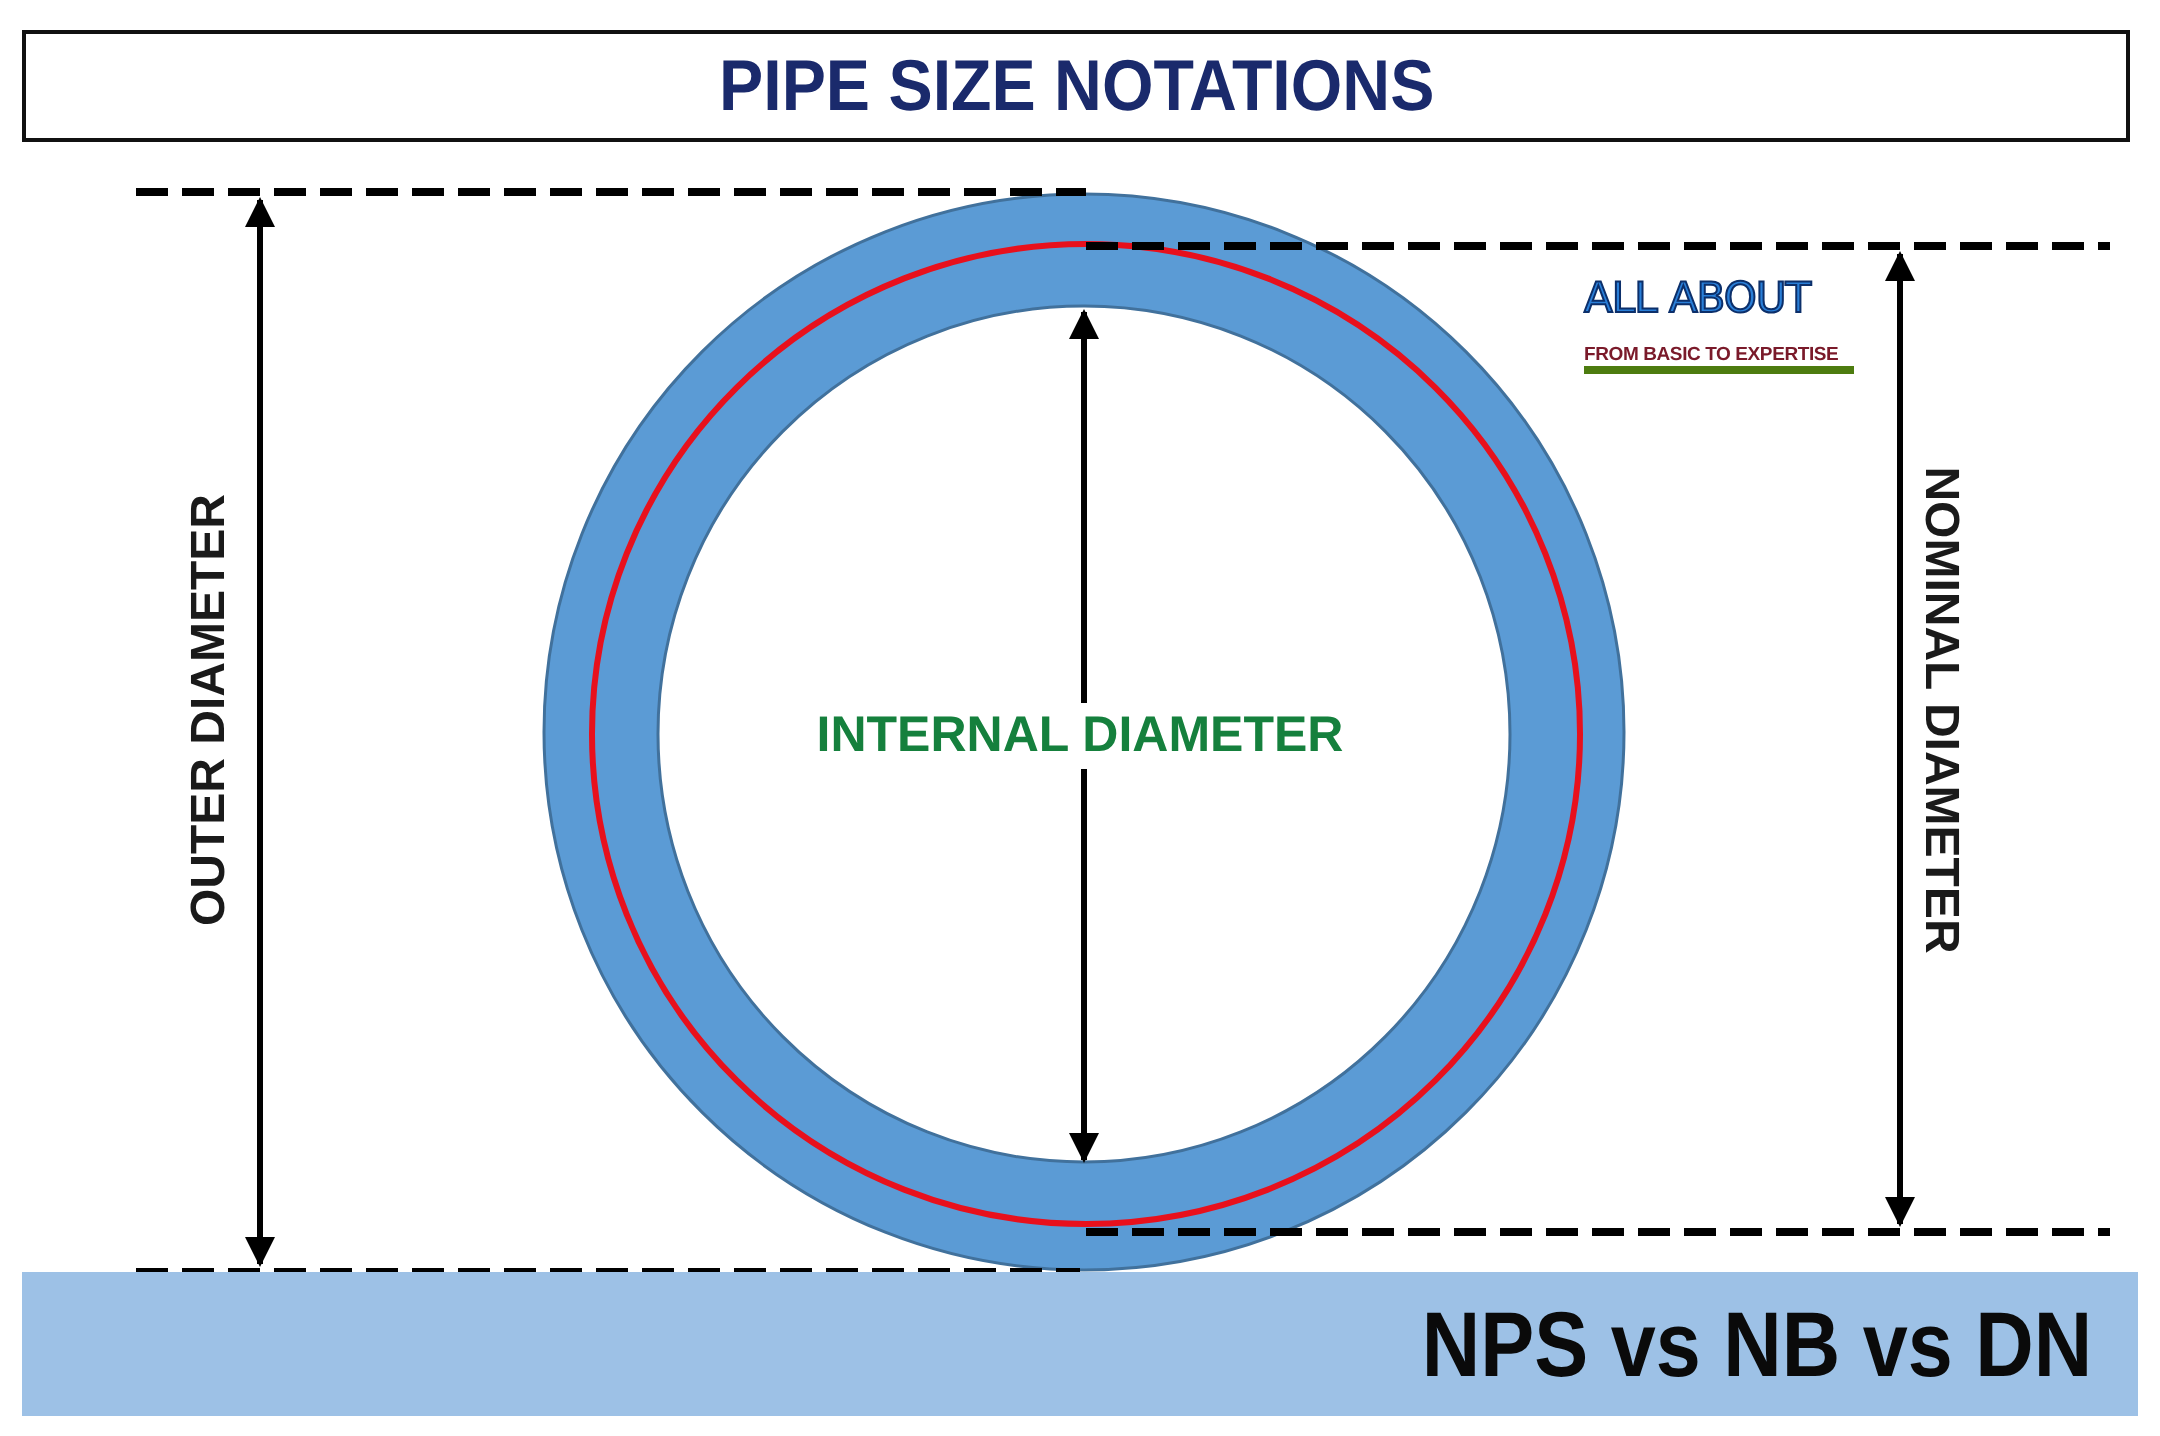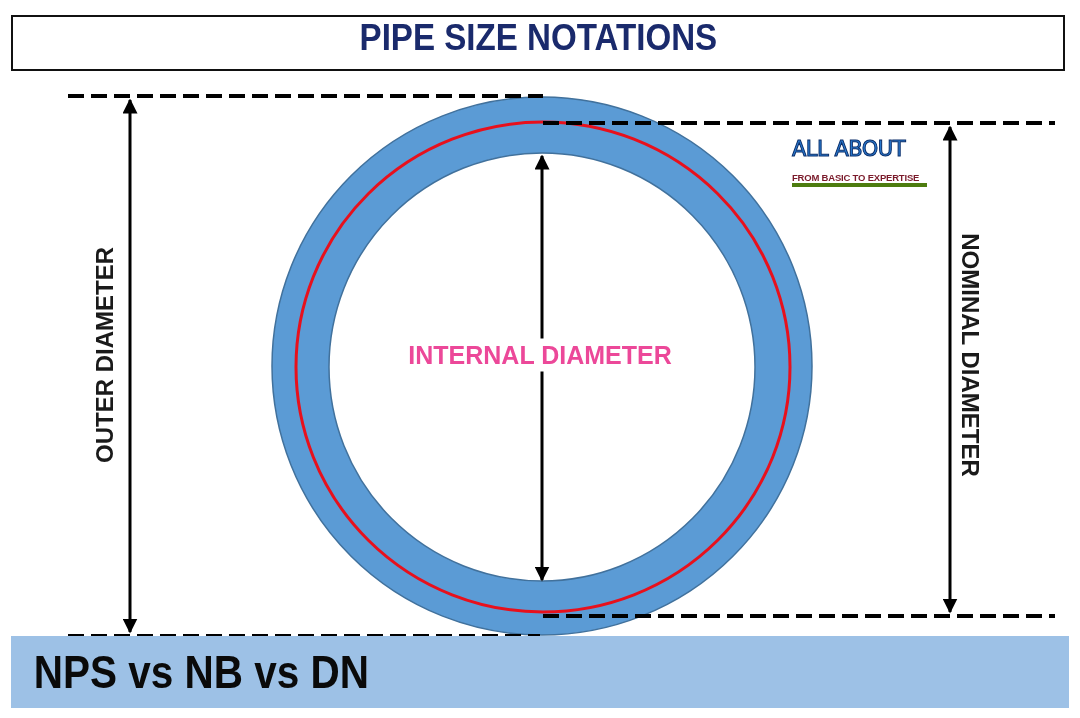--- a/index.html
+++ b/index.html
@@ -1,43 +1,43 @@
 <!DOCTYPE html>
 <html><head>
 <meta charset="utf-8">
 <style>
   html, body { margin: 0; padding: 0; background: #ffffff; }
   body { width: 1080px; height: 718px; position: relative; overflow: hidden; font-family: "Liberation Sans", sans-serif; }
   .title-box {
     position: absolute; left: 11px; top: 15px; width: 1054px; height: 56px;
     border: 2px solid #111; box-sizing: border-box; background: #fff;
-    display: flex; justify-content: center;
+    display: flex; align-items: center; justify-content: center;
   }
   .title-text {
     font-family: "Liberation Sans", sans-serif; font-weight: bold; font-size: 36px;
     color: #1a2a6c; letter-spacing: 0px; transform: scaleX(0.92);
   }
   .footer-band {
     position: absolute; left: 11px; top: 636px; width: 1058px; height: 72px;
-    background: #9dc1e6; display: flex; align-items: center; justify-content: flex-start;
+    background: #9dc1e6; display: flex; align-items: center; justify-content: flex-end;
   }
   .footer-text {
     font-family: "Liberation Sans", sans-serif; font-weight: bold; font-size: 46px; color: #0a0a0a;
     transform: scaleX(0.88);
   }
   svg.diagram { position: absolute; left: 0; top: 0; }
   .vlabel {
     position: absolute; font-family: "Liberation Sans", sans-serif; font-weight: bold; color: #1a1a1a;
     white-space: nowrap;
   }
   .outer-label { left: 105px; top: 355px; font-size: 24px; transform: translate(-50%, -50%) rotate(-90deg); }
   .nominal-label { left: 970px; top: 355px; font-size: 24px; transform: translate(-50%, -50%) rotate(90deg); }
   .internal-label {
-    position: absolute; left: 540px; top: 355px; transform: translate(-50%, -50%);
-    font-family: "Liberation Sans", sans-serif; font-weight: bold; font-size: 25px; color: #ec4899;
+    position: absolute; left: 540px; top: 368px; transform: translate(-50%, -50%);
+    font-family: "Liberation Sans", sans-serif; font-weight: bold; font-size: 25px; color: #15803d;
     background: #fff; padding: 2px 6px; white-space: nowrap;
   }
   .logo {
     position: absolute; left: 792px; top: 138px; width: 135px;
   }
   .logo-line1 {
     font-family: "DejaVu Sans", sans-serif; font-weight: normal; font-size: 21px; color: #2a7fd8;
     -webkit-text-stroke: 1px #0c2f6a; letter-spacing: -0.5px; line-height: 22px; white-space: nowrap;
   }
   .logo-row { display: flex; align-items: flex-end; }

